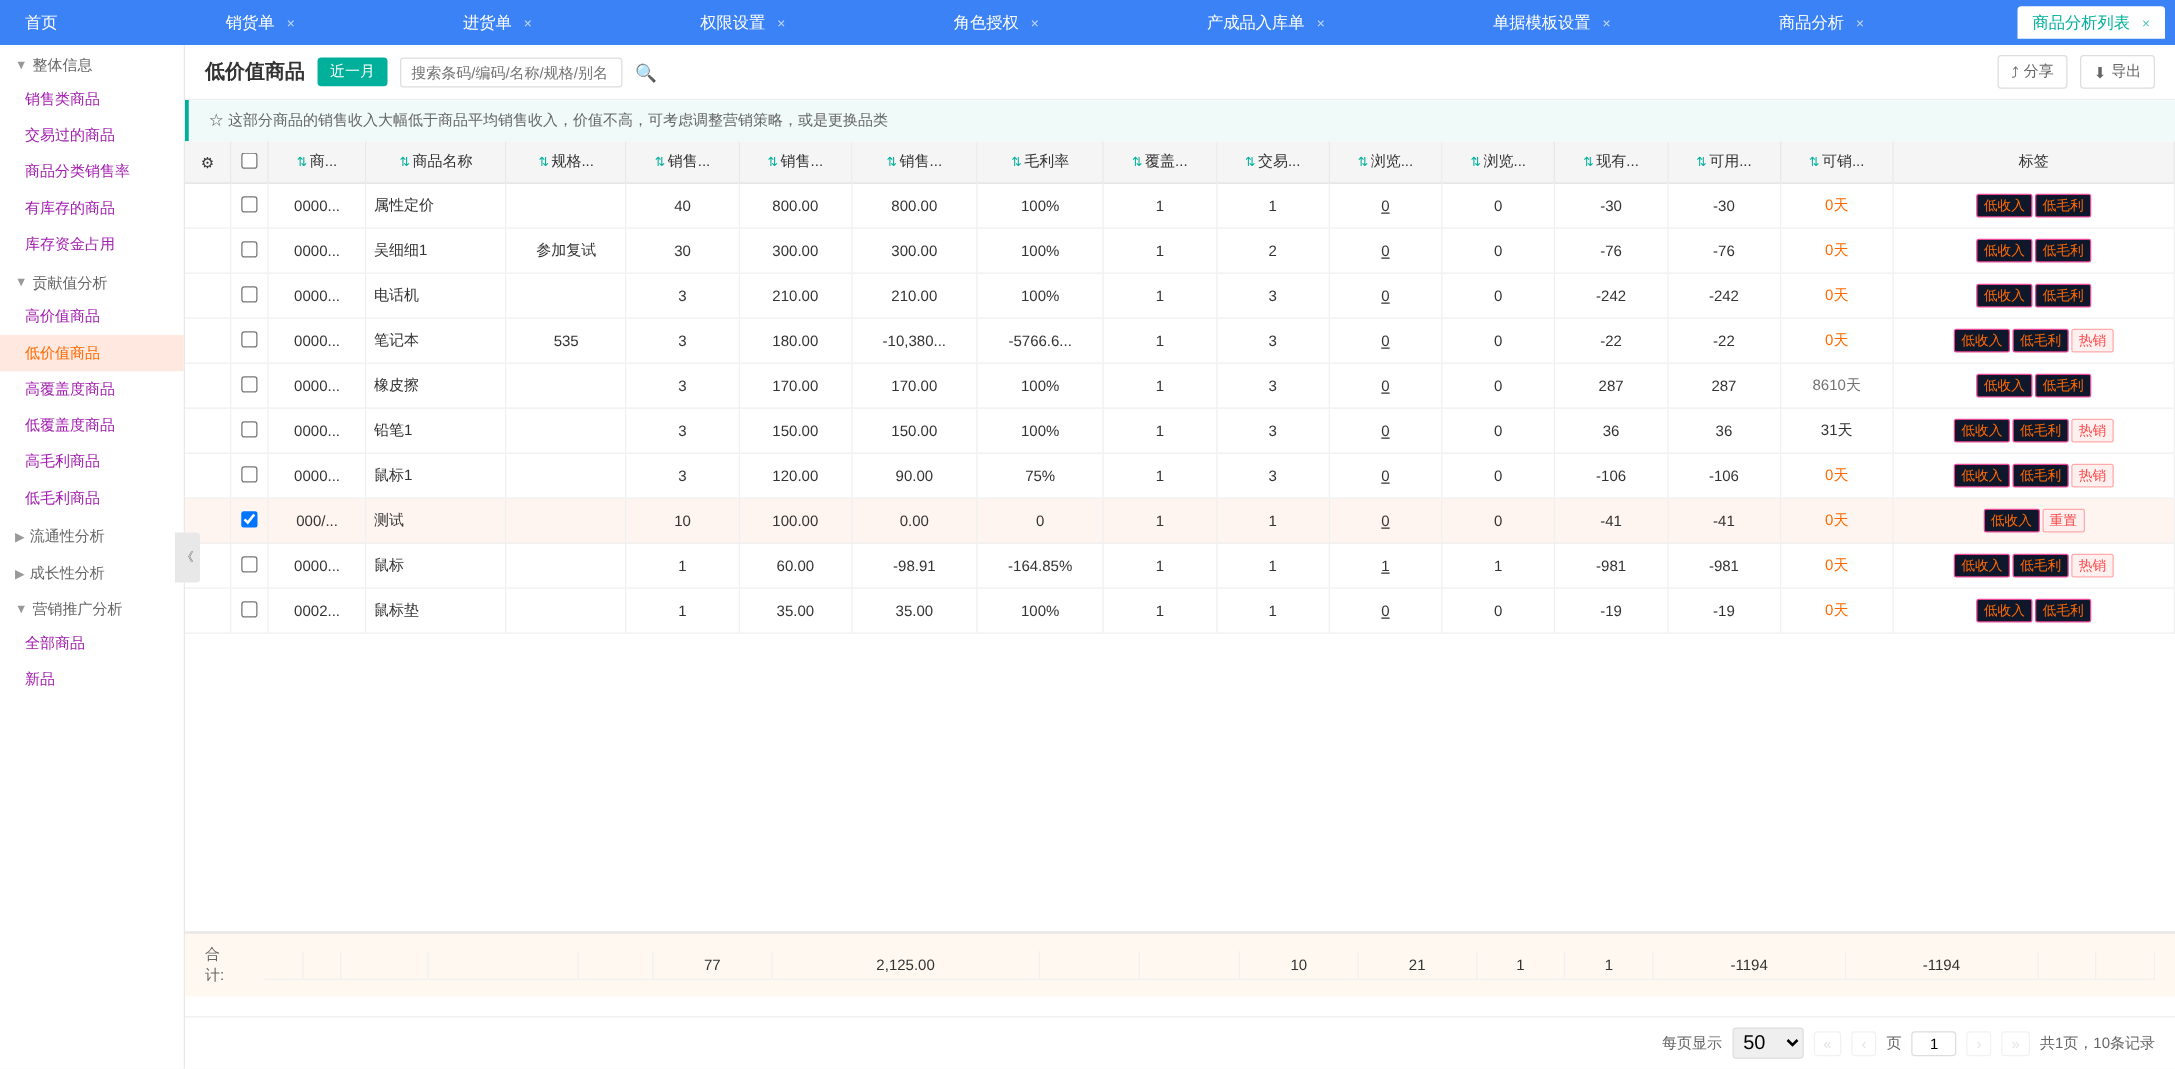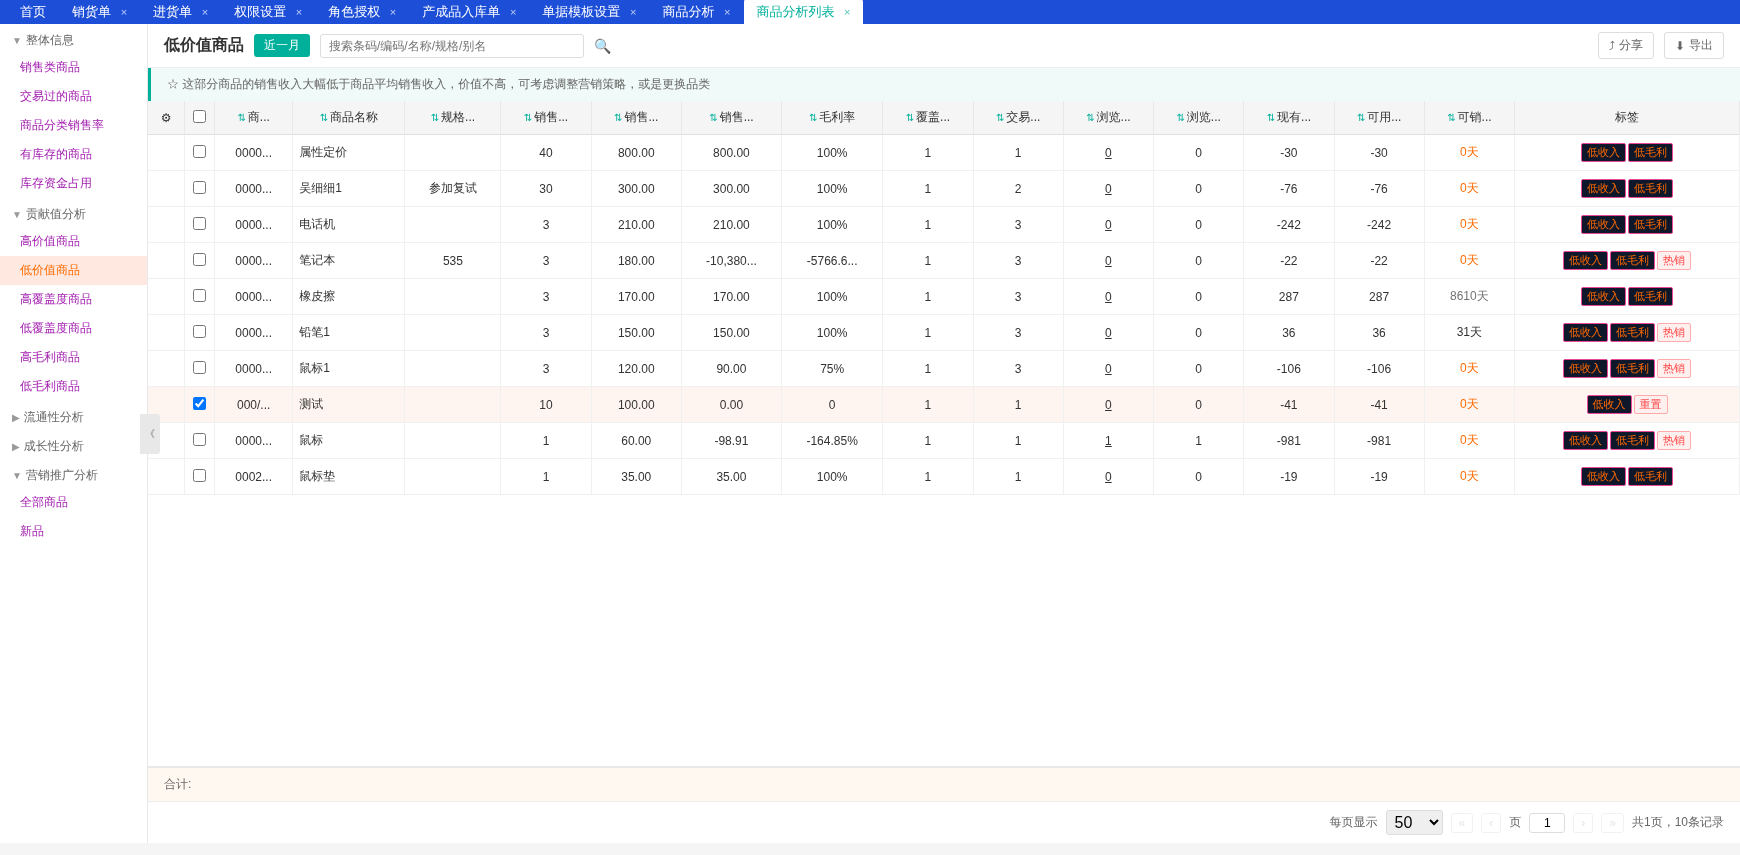--- a/index.html
+++ b/index.html
@@ -1,25 +1,26 @@
 <!DOCTYPE html>
 <html><head>
   <meta charset="utf-8">
   <style>
     * { box-sizing: border-box; margin: 0; padding: 0; }
     body { font-family: "Microsoft YaHei", Arial, sans-serif; font-size: 12px; background: #f5f5f5; color: #333; overflow: hidden; height: 855px; }
 
     
     .top-nav {
-      background: #1d4ed8;
-      height: 24px;
+      background: #3b82f6;
+      height: 36px;
       display: flex;
       align-items: center;
       padding: 0 8px;
       gap: 2px;
+      justify-content: space-between;
     }
     .nav-item {
       color: #fff;
       padding: 4px 12px;
       cursor: pointer;
       font-size: 13px;
       border-radius: 3px 3px 0 0;
       white-space: nowrap;
     }
     .nav-item.active { background: #fff; color: #00b09b; }
@@ -81,21 +82,21 @@
       border-radius: 3px;
       padding: 3px 10px;
       cursor: pointer;
       font-size: 12px;
     }
     .search-box {
       border: 1px solid #ddd;
       border-radius: 3px;
       padding: 4px 8px;
       font-size: 12px;
-      width: 264px;
+      width: 178px;
       outline: none;
     }
     .search-icon { color: #f5a623; font-size: 14px; cursor: pointer; }
     .header-actions { margin-left: auto; display: flex; gap: 10px; }
     .action-btn {
       background: none;
       border: 1px solid #ddd;
       border-radius: 3px;
       padding: 4px 10px;
       cursor: pointer;
@@ -174,20 +175,21 @@
 
     
     .pagination-bar {
       border-top: 1px solid #eee;
       padding: 8px 16px;
       display: flex;
       align-items: center;
       justify-content: flex-end;
       gap: 8px;
       background: #fff;
+      margin-top: 16px;
     }
     .page-size-select {
       border: 1px solid #ddd;
       border-radius: 3px;
       padding: 2px 4px;
       font-size: 16px;
     }
     .page-btn {
       background: none;
       border: 1px solid #ddd;
@@ -543,20 +545,43 @@
       <td>-19</td>
       <td class="days-orange" style="color:#ff6a00">0天</td>
       <td><span class="tag tag-orange">低收入</span><span class="tag tag-orange">低毛利</span></td>
     </tr>
           </tbody>
       </table>
     </div>
 
     <div class="table-footer">
       <span class="footer-label">合计:</span>
+      <table class="footer-table">
+        <tbody>
+            <tr>
+          <td style="width:32px"></td>
+          <td style="width:30px"></td>
+          <td style="width:70px"></td>
+          <td style="width:120px"></td>
+          <td style="width:60px"></td>
+          <td>77</td>
+          <td>2,125.00</td>
+          <td style="width:80px"></td>
+          <td style="width:80px"></td>
+          <td>10</td>
+          <td>21</td>
+          <td>1</td>
+          <td>1</td>
+          <td>-1194</td>
+          <td>-1194</td>
+          <td></td>
+          <td></td>
+        </tr>
+      </tbody>
+        </table>
     </div>
 
     <div class="pagination-bar">
       <span class="page-info">每页显示</span>
       <select class="page-size-select">
         <option>50</option>
         <option>100</option>
         <option>200</option>
       </select>
       <button class="page-btn" disabled="">«</button>

